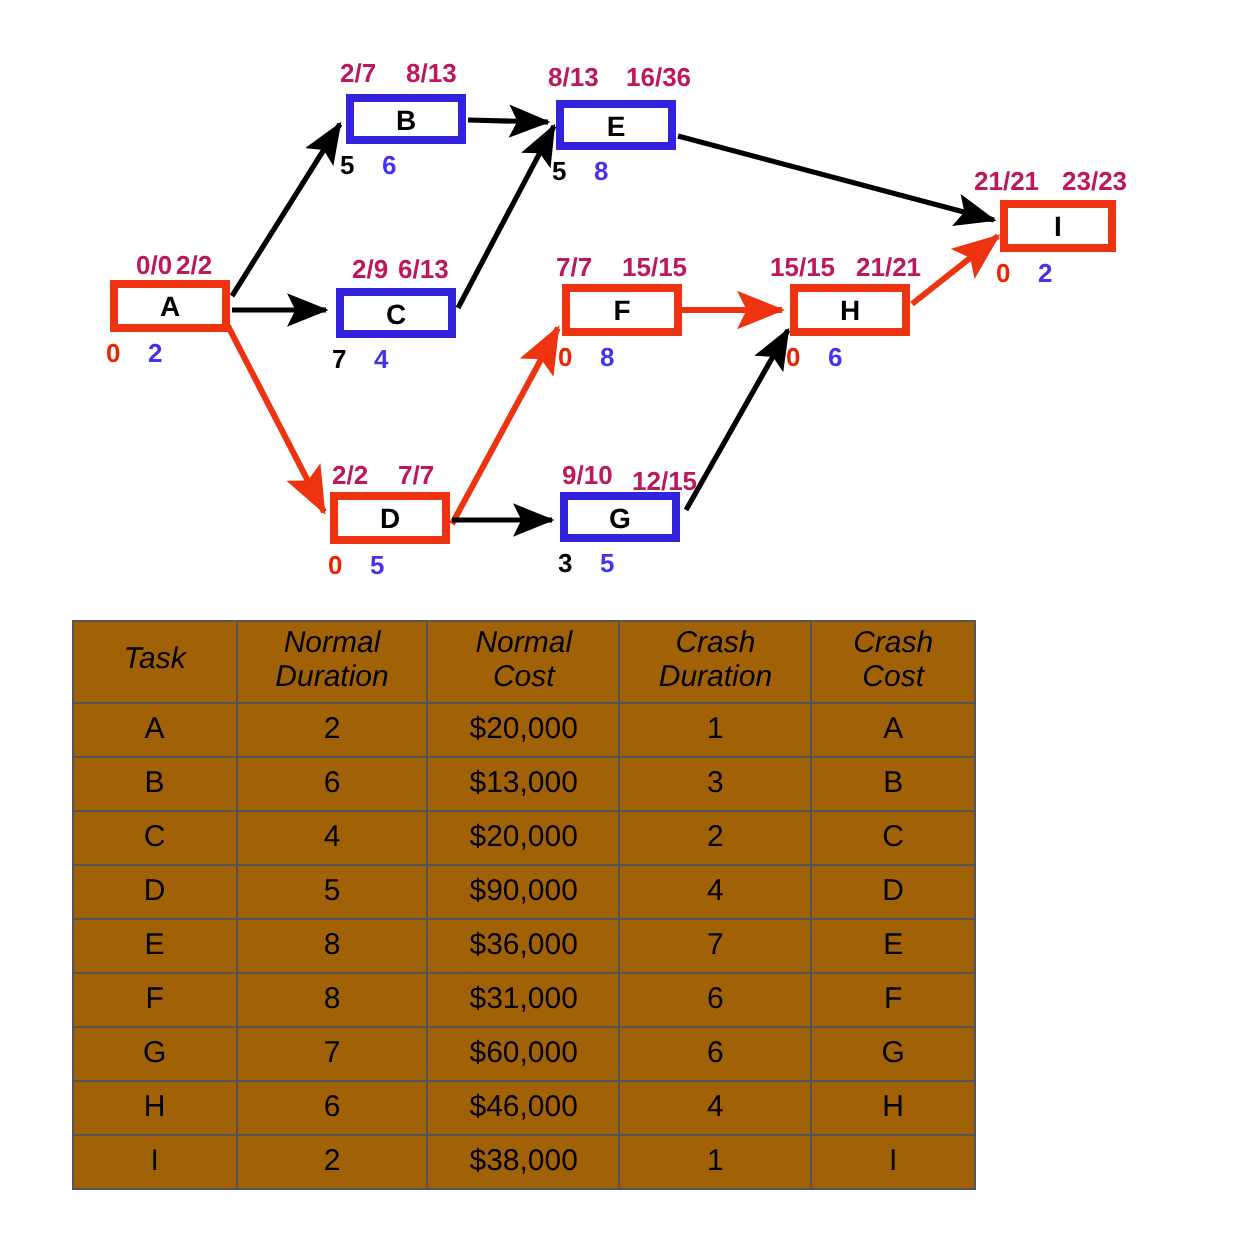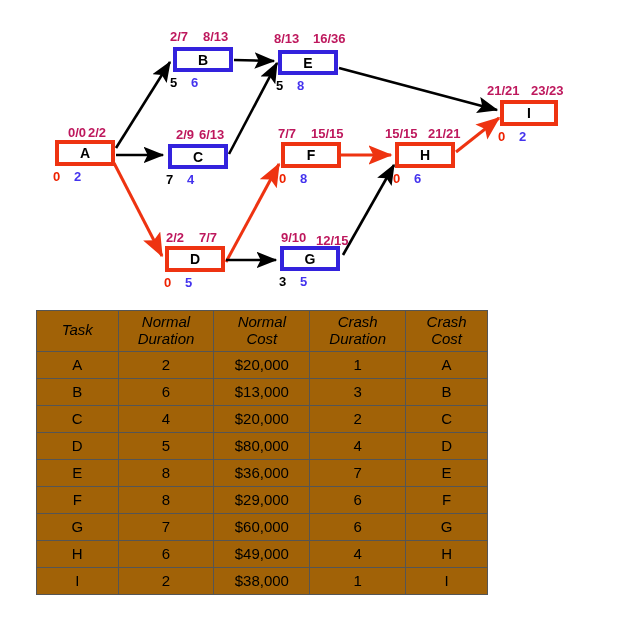--- a/index.html
+++ b/index.html
@@ -186,49 +186,49 @@
       <tr>
         <td>C</td>
         <td>4</td>
         <td>$20,000</td>
         <td>2</td>
         <td>C</td>
       </tr>
       <tr>
         <td>D</td>
         <td>5</td>
-        <td>$80,000</td>
+        <td>$90,000</td>
         <td>4</td>
         <td>D</td>
       </tr>
       <tr>
         <td>E</td>
         <td>8</td>
         <td>$36,000</td>
         <td>7</td>
         <td>E</td>
       </tr>
       <tr>
         <td>F</td>
         <td>8</td>
-        <td>$29,000</td>
+        <td>$31,000</td>
         <td>6</td>
         <td>F</td>
       </tr>
       <tr>
         <td>G</td>
         <td>7</td>
         <td>$60,000</td>
         <td>6</td>
         <td>G</td>
       </tr>
       <tr>
         <td>H</td>
         <td>6</td>
-        <td>$49,000</td>
+        <td>$46,000</td>
         <td>4</td>
         <td>H</td>
       </tr>
       <tr>
         <td>I</td>
         <td>2</td>
         <td>$38,000</td>
         <td>1</td>
         <td>I</td>
       </tr>

